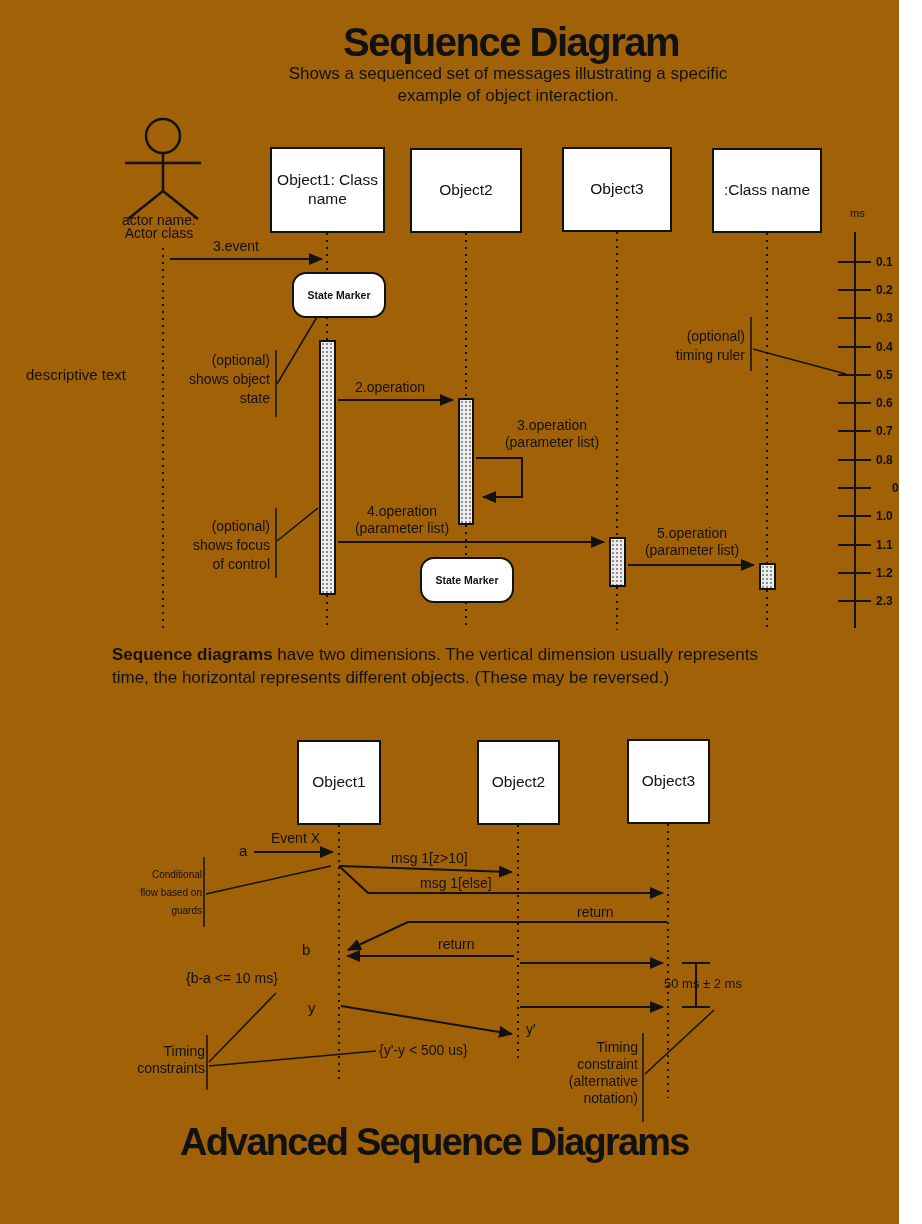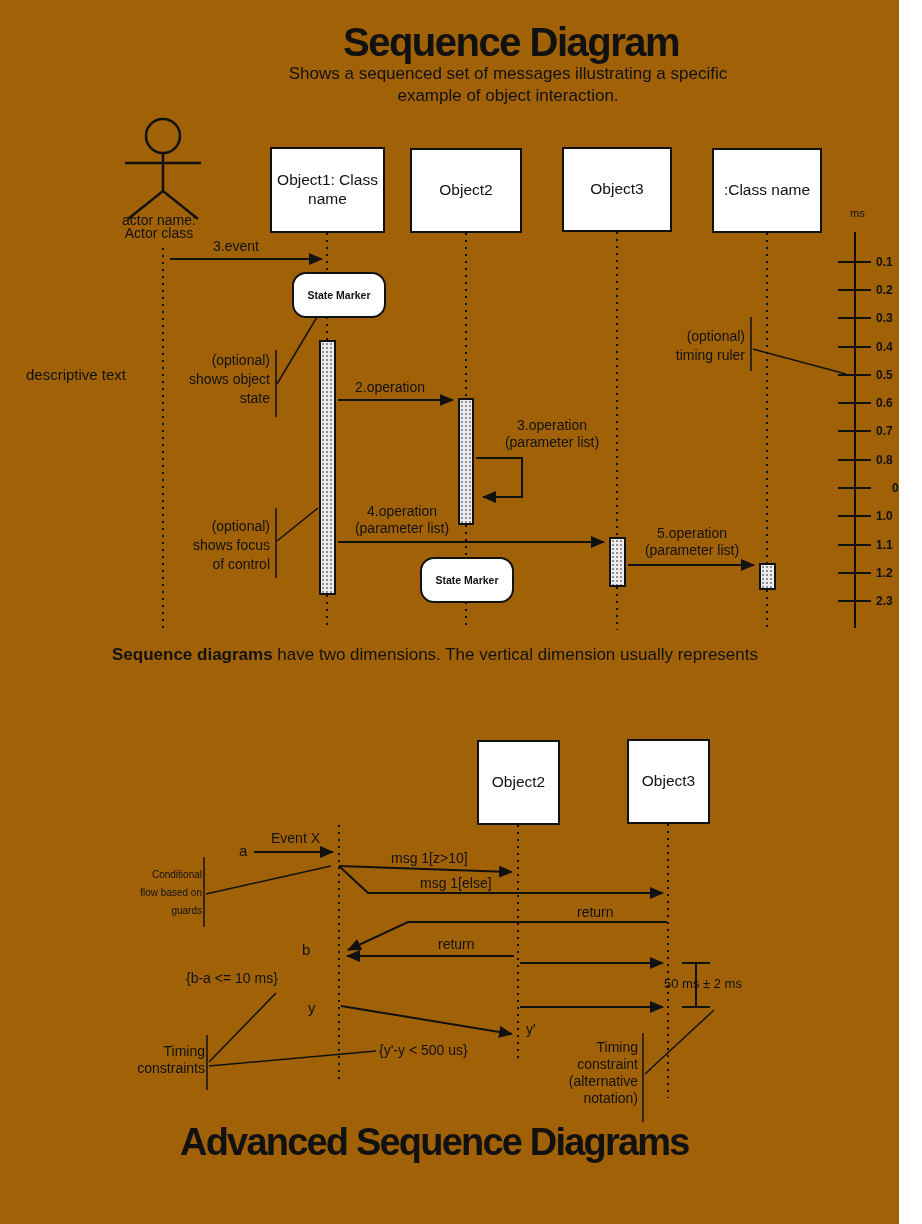--- a/index.html
+++ b/index.html
@@ -116,21 +116,21 @@
     <g stroke="#111" stroke-width="2">
       <line x1="682" y1="963" x2="710" y2="963"></line>
       <line x1="682" y1="1007" x2="710" y2="1007"></line>
       <line x1="696" y1="963" x2="696" y2="1007"></line>
     </g>
   </svg>
 
   <div class="title1" style="left:343px;top:20px;">Sequence Diagram</div>
   <div class="lbl c" style="left:158px;top:63px;width:700px;font-size:17px;line-height:22px;"><span>Shows a sequenced set of messages illustrating a specific</span><br><span>example of object interaction.</span></div>
 
-  <div class="para" style="left:112px;top:644px;width:730px;"><b>Sequence diagrams</b><span> have two dimensions.  The vertical dimension usually represents</span><br></div>
+  <div class="para" style="left:112px;top:644px;width:730px;"><b>Sequence diagrams</b><span> have two dimensions.  The vertical dimension usually represents</span><br><span>time, the horizontal represents different objects.  (These may be reversed.)</span></div>
 
   <div class="title2" style="left:180px;top:1121px;">Advanced Sequence Diagrams</div>
 
   <div class="lbl c" style="left:118px;top:214px;width:82px;font-size:14px;line-height:12.5px;">actor name:
 Actor class</div>
 
   <div class="box" style="left:270px;top:147px;width:115px;height:86px;">Object1: Class name</div>
   <div class="box" style="left:410px;top:148px;width:112px;height:85px;">Object2</div>
   <div class="box" style="left:562px;top:147px;width:110px;height:85px;">Object3</div>
   <div class="box" style="left:712px;top:148px;width:110px;height:85px;">:Class name</div>
@@ -170,20 +170,21 @@
   <div class="tick" style="left:876px;top:368px;">0.5</div>
   <div class="tick" style="left:876px;top:396px;">0.6</div>
   <div class="tick" style="left:876px;top:424px;">0.7</div>
   <div class="tick" style="left:876px;top:453px;">0.8</div>
   <div class="tick" style="left:892px;top:481px;">0.9</div>
   <div class="tick" style="left:876px;top:509px;">1.0</div>
   <div class="tick" style="left:876px;top:538px;">1.1</div>
   <div class="tick" style="left:876px;top:566px;">1.2</div>
   <div class="tick" style="left:876px;top:594px;">2.3</div>
 
+  <div class="box" style="left:297px;top:740px;width:84px;height:85px;">Object1</div>
   <div class="box" style="left:477px;top:740px;width:83px;height:85px;">Object2</div>
   <div class="box" style="left:627px;top:739px;width:83px;height:85px;">Object3</div>
 
   <div class="lbl" style="left:271px;top:830px;font-size:14px;">Event X</div>
   <div class="lbl" style="left:239px;top:842px;font-size:15px;">a</div>
   <div class="lbl r" style="left:95px;top:866px;width:107px;font-size:10px;line-height:18px;">Conditional
 flow based on
 guards</div>
   <div class="lbl" style="left:391px;top:850px;font-size:14px;text-align:right;">msg 1[z&gt;10]</div>
   <div class="lbl" style="left:412px;top:875px;font-size:14px;margin-left:8px;">msg 1[else]</div>

